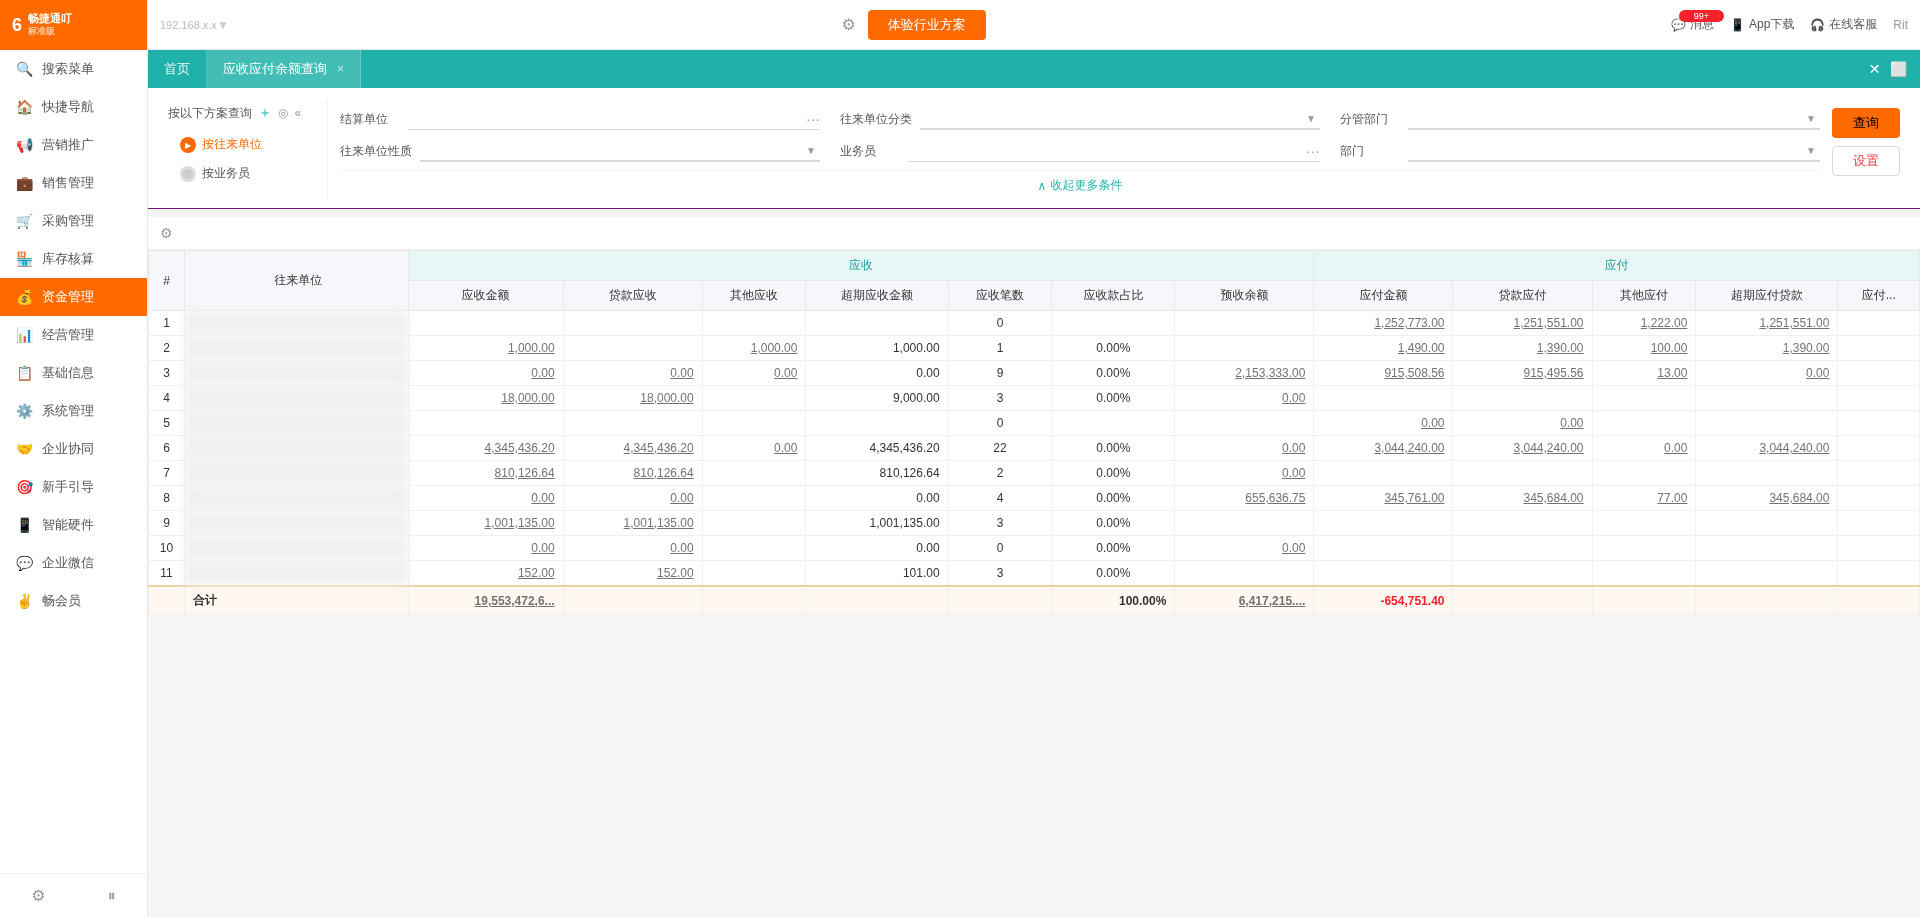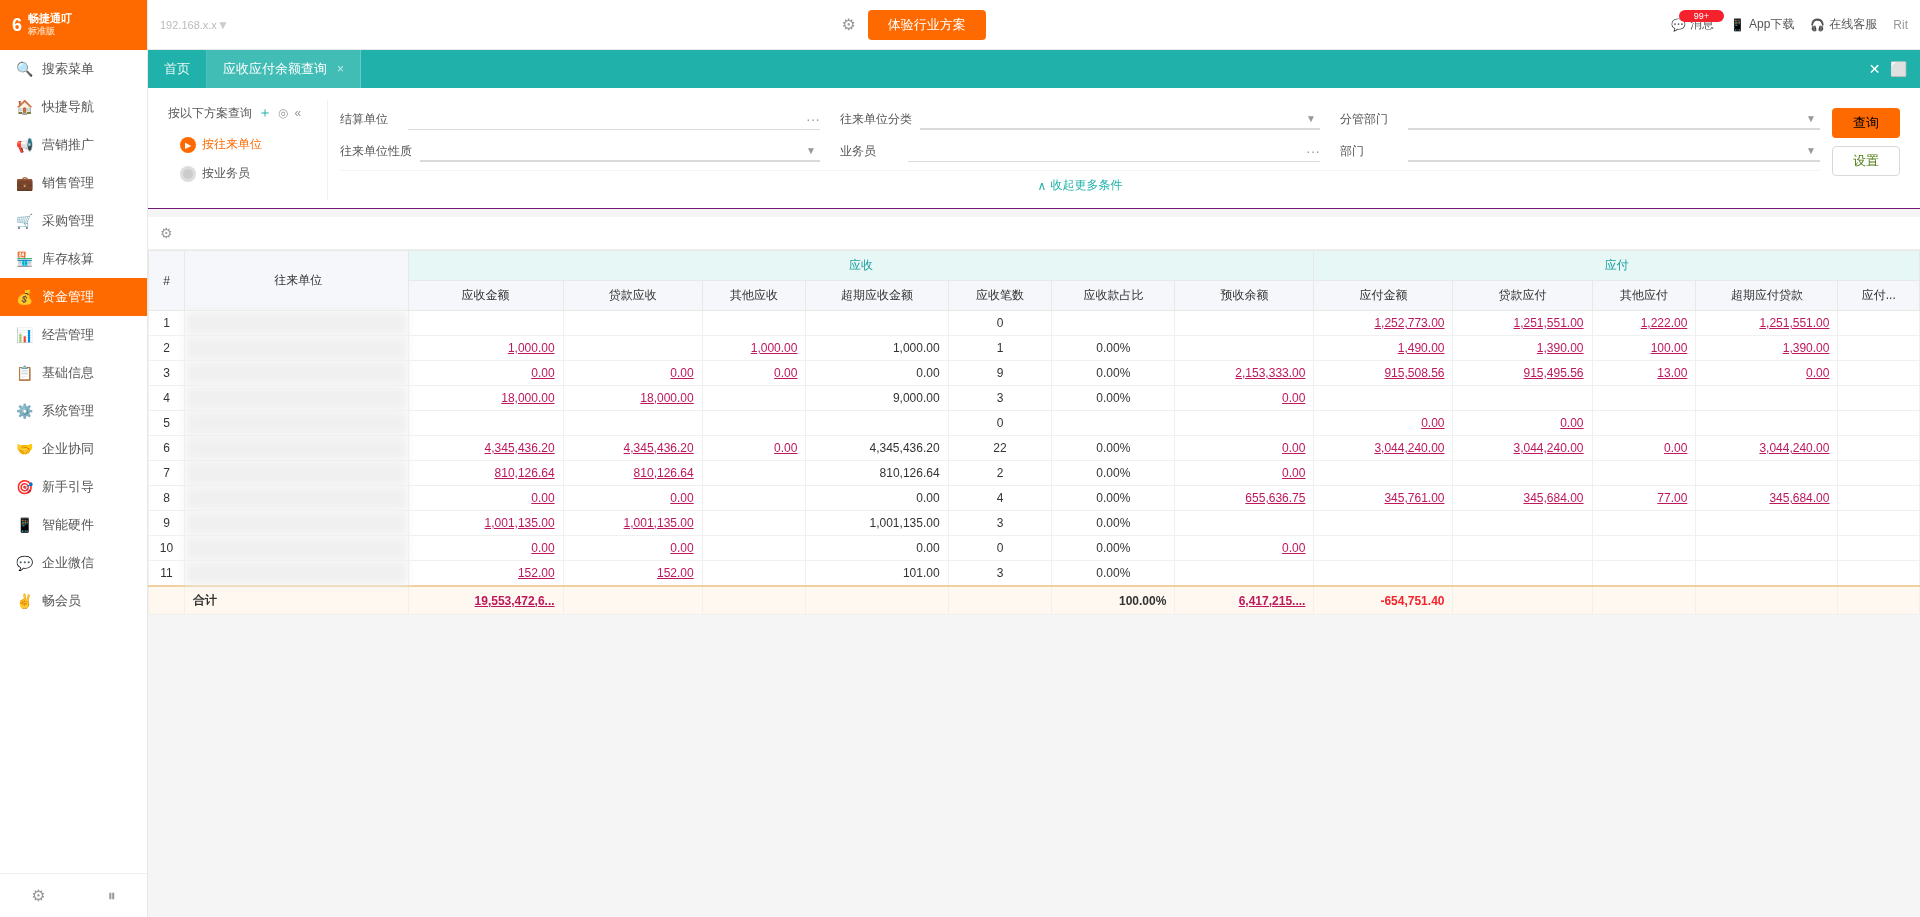--- a/index.html
+++ b/index.html
@@ -132,34 +132,34 @@
     .data-table th {
       background: #f5f7fa; border: 1px solid #e8e8e8; padding: 6px 8px;
       text-align: center; color: #333; font-weight: normal; white-space: nowrap;
     }
     .data-table td {
       border: 1px solid #f0f0f0; padding: 5px 8px;
       text-align: right; color: #333; white-space: nowrap;
     }
     .data-table td.center { text-align: center; }
     .data-table td.left { text-align: left; }
-    .data-table td.link { color: #be185d; text-decoration: underline; cursor: pointer; }
+    .data-table td.link { color: #737373; text-decoration: underline; cursor: pointer; }
     .col-group-header { background: #e6f7f5 !important; border-bottom: none !important; }
     .row-num { color: #999; text-align: center; width: 30px; }
     .footer-row td { background: #fff8f0; font-weight: bold; border-top: 2px solid #f0d0a0; }
     .blurred { filter: blur(4px); user-select: none; }
 
     
     .query-btn {
       background: #ff6a00; color: #000000; border: none; border-radius: 4px;
       padding: 6px 20px; cursor: pointer; font-size: 13px; display: block; width: 100%;
       margin-bottom: 4px;
     }
     .set-btn {
-      background: white; color: #4d7c0f; border: 1px solid #d9d9d9; border-radius: 4px;
+      background: white; color: #ef4444; border: 1px solid #d9d9d9; border-radius: 4px;
       padding: 5px 20px; cursor: pointer; font-size: 13px; display: block; width: 100%;
     }
     .action-btns { display: flex; flex-direction: column; gap: 4px; padding: 8px 0; min-width: 64px; }
   </style>
 </head>
 <body>
 
 <div class="sidebar">
   <div class="sidebar-logo">
     <span style="font-size:18px;">6</span>

